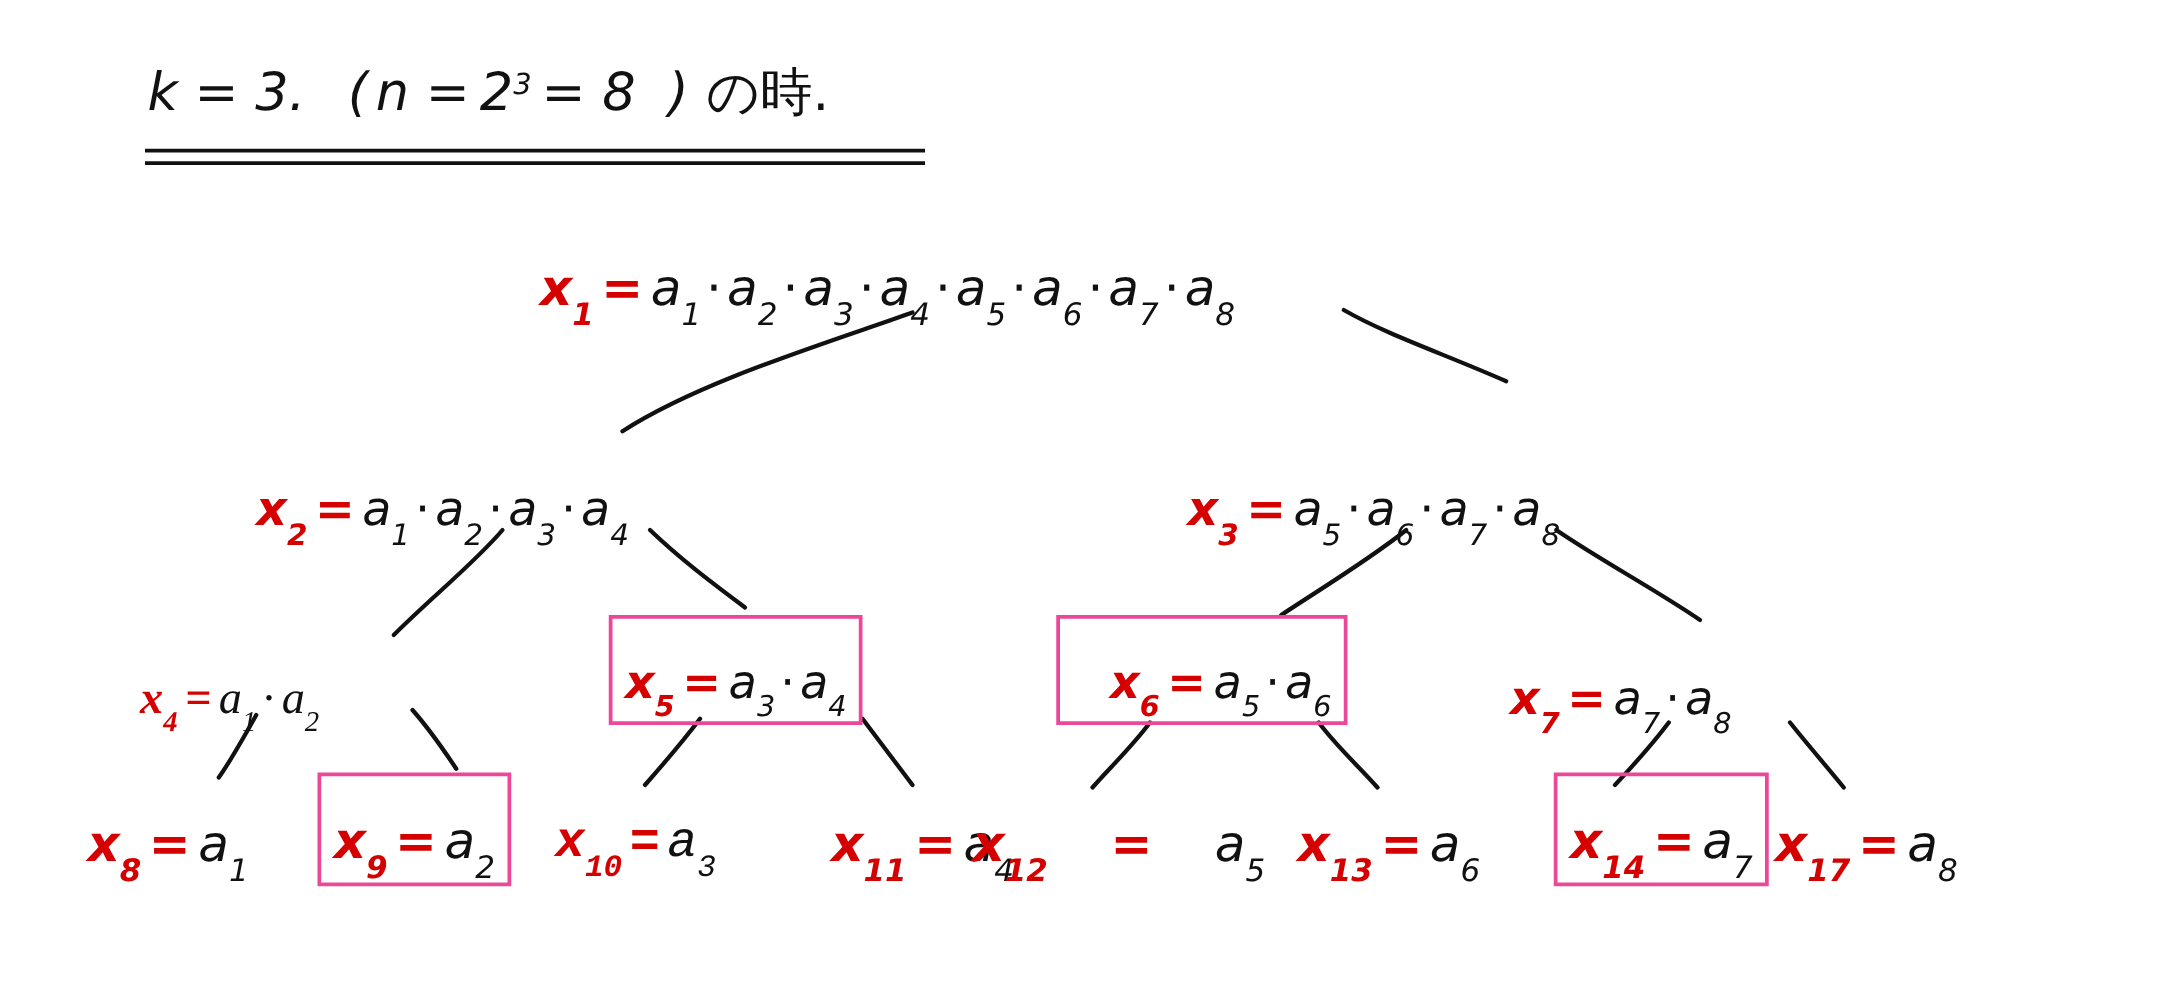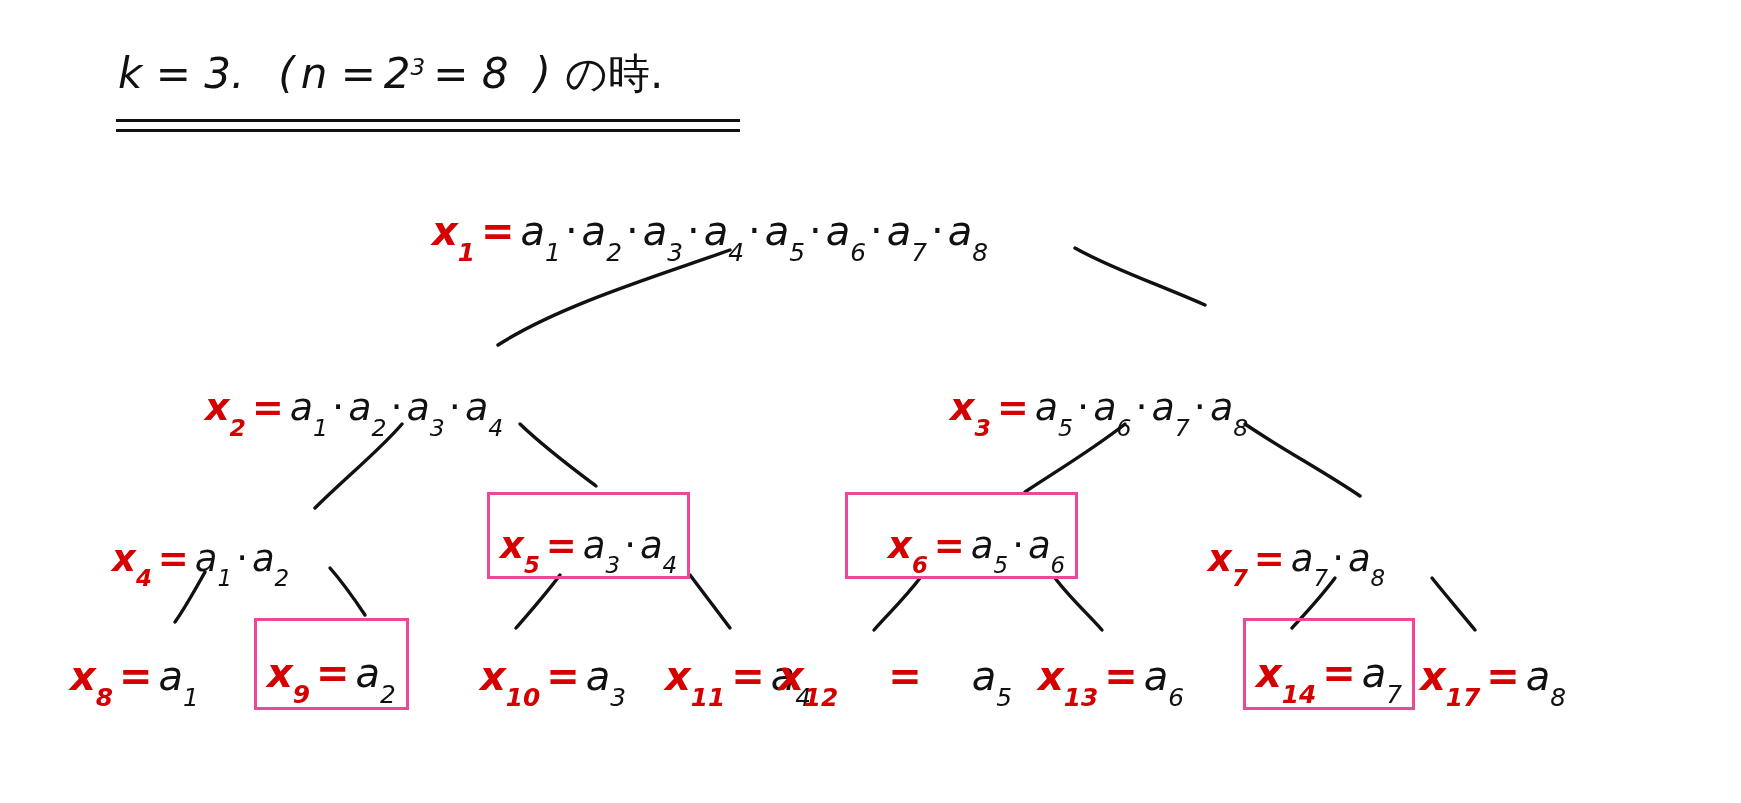--- a/index.html
+++ b/index.html
@@ -116,21 +116,21 @@
   <div class="node hand lvl2" style="left:950px;top:360px;">
     <span class="xlab">
       <span>x</span><span class="sub">3</span>
     </span>
     <span class="eq">=</span>
     <span class="prod">
       <span>a</span><span class="sub">5</span><span class="dot">·</span><span>a</span><span class="sub">6</span><span class="dot">·</span><span>a</span><span class="sub">7</span><span class="dot">·</span><span>a</span><span class="sub">8</span>
     </span>
   </div>
 
-  <div class="node hand lvl3" style="left:112px;top:512px;">
+  <div class="node hand lvl3" style="left:112px;top:512px;font-family:Liberation Serif, serif;">
     <span class="xlab">
       <span>x</span><span class="sub">4</span>
     </span>
     <span class="eq">=</span>
     <span class="prod">
       <span>a</span><span class="sub">1</span><span class="dot">·</span><span>a</span><span class="sub">2</span>
     </span>
   </div>
 
   <div class="node hand lvl3 boxed" style="left:487px;top:492px;">
@@ -176,21 +176,21 @@
   <div class="node hand lvl4 boxed" style="left:254px;top:618px;">
     <span class="xlab">
       <span>x</span><span class="sub">9</span>
     </span>
     <span class="eq">=</span>
     <span class="prod">
       <span>a</span><span class="sub">2</span>
     </span>
   </div>
 
-  <div class="node hand lvl4" style="left:480px;top:628px;">
+  <div class="node hand lvl4" style="left:444px;top:628px;font-family:Liberation Mono, monospace;">
     <span class="xlab">
       <span>x</span><span class="sub">10</span>
     </span>
     <span class="eq">=</span>
     <span class="prod">
       <span>a</span><span class="sub">3</span>
     </span>
   </div>
 
   <div class="node hand lvl4" style="left:665px;top:628px;">

